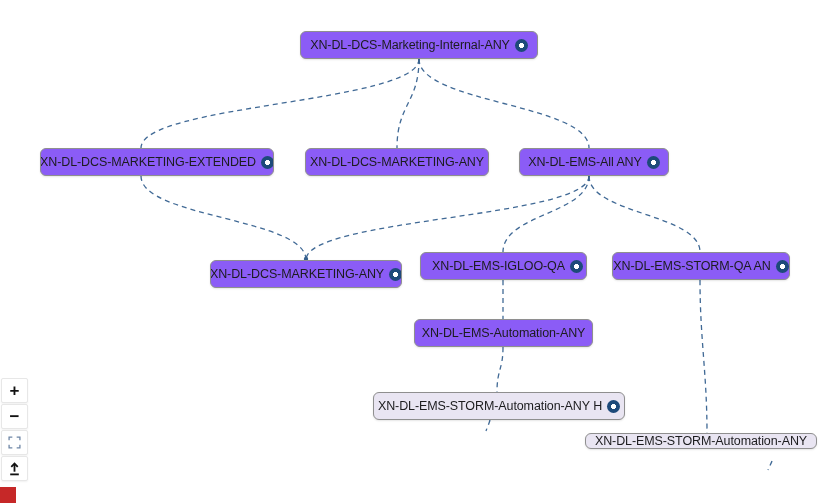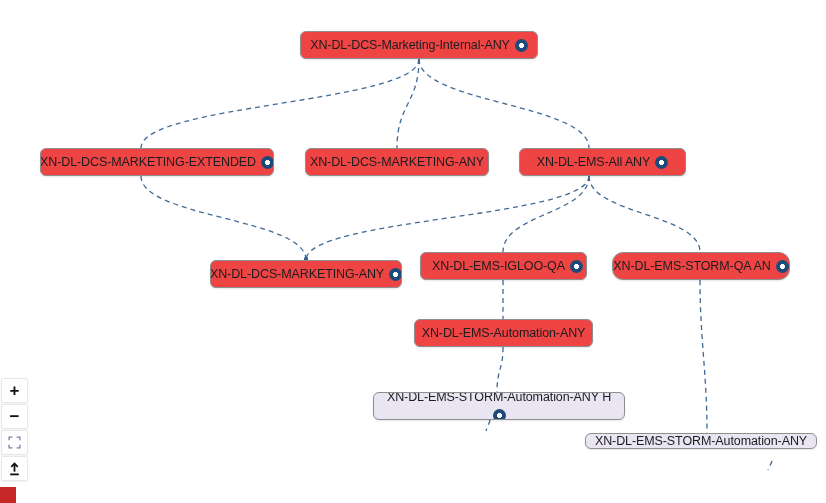--- a/index.html
+++ b/index.html
@@ -7,26 +7,26 @@
     width:826px;height:503px;position:relative;overflow:hidden;
     background:#ffffff;
     font-family:"Liberation Sans", sans-serif;
   }
   #edge-layer{position:absolute;left:0;top:0;width:826px;height:503px;}
   .edge{fill:none;stroke:var(--edge-color,#36618f);stroke-width:1.3;stroke-dasharray:5 4;opacity:.95;}
   .edge-dot{fill:var(--edge-color,#36618f);}
   #nodes{position:absolute;left:0;top:0;width:826px;height:503px;}
   .node{
     position:absolute;display:flex;align-items:center;justify-content:center;gap:5px;
-    background:#ef4444;border:1px solid #8f8f8f;border-radius:6px;
+    background:#8b5cf6;border:1px solid #8f8f8f;border-radius:6px;
     box-shadow:0 1px 2px rgba(0,0,0,.10);
     font-size:12.5px;color:#1c1c1e;white-space:nowrap;overflow:hidden;
     letter-spacing:-0.1px;box-sizing:border-box;cursor:pointer;
   }
-  .node.highlighted{background:var(--highlight-bg,#e9e5f2);flex-direction:column;}
+  .node.highlighted{background:var(--highlight-bg,#e9e5f2);}
   .dot-icon{
     flex:0 0 auto;width:13px;height:13px;border-radius:50%;
     background:radial-gradient(circle at 50% 50%, #ffffff 0 2.6px, var(--icon-navy,#1d4a7a) 2.7px);
   }
   .controls{position:absolute;left:1px;top:378px;display:flex;flex-direction:column;gap:1px;}
   .ctrl-btn{
     width:27px;height:25px;background:#fff;border:1px solid #e7e7e7;border-radius:2px;
     display:flex;align-items:center;justify-content:center;
     box-shadow:0 1px 2px rgba(0,0,0,.06);cursor:pointer;padding:0;
     font-family:"Liberation Sans",sans-serif;
@@ -58,33 +58,33 @@
       <span>XN-DL-DCS-Marketing-Internal-ANY</span>
       <span class="dot-icon"></span>
     </div>
     <div class="node" style="left: 24px; top: 148px; width: 234px; height: 28px; margin-left: 16px;">
       <span>XN-DL-DCS-MARKETING-EXTENDED</span>
       <span class="dot-icon"></span>
     </div>
     <div class="node" style="left: 305px; top: 148px; width: 184px; height: 28px;">
       <span>XN-DL-DCS-MARKETING-ANY</span>
     </div>
-    <div class="node" style="left: 519px; top: 148px; width: 167px; height: 28px;">
+    <div class="node" style="left: 519px; top: 148px; width: 150px; height: 28px;">
       <span>XN-DL-EMS-All ANY</span>
       <span class="dot-icon"></span>
     </div>
     <div class="node" style="left: 210px; top: 260px; width: 192px; height: 28px;">
       <span>XN-DL-DCS-MARKETING-ANY</span>
       <span class="dot-icon"></span>
     </div>
     <div class="node" style="left: 420px; top: 252px; width: 167px; height: 28px; padding-left: 8px;">
       <span>XN-DL-EMS-IGLOO-QA</span>
       <span class="dot-icon"></span>
     </div>
-    <div class="node" style="left: 612px; top: 252px; width: 178px; height: 28px; border-radius: 11px;">
+    <div class="node" style="left: 612px; top: 252px; width: 178px; height: 28px;">
       <span>XN-DL-EMS-STORM-QA AN</span>
       <span class="dot-icon"></span>
     </div>
     <div class="node" style="left: 414px; top: 319px; width: 179px; height: 28px; border-radius: 6px;">
       <span>XN-DL-EMS-Automation-ANY</span>
     </div>
     <div class="node highlighted" style="left: 373px; top: 392px; width: 252px; height: 28px;">
       <span>XN-DL-EMS-STORM-Automation-ANY H</span>
       <span class="dot-icon"></span>
     </div>

